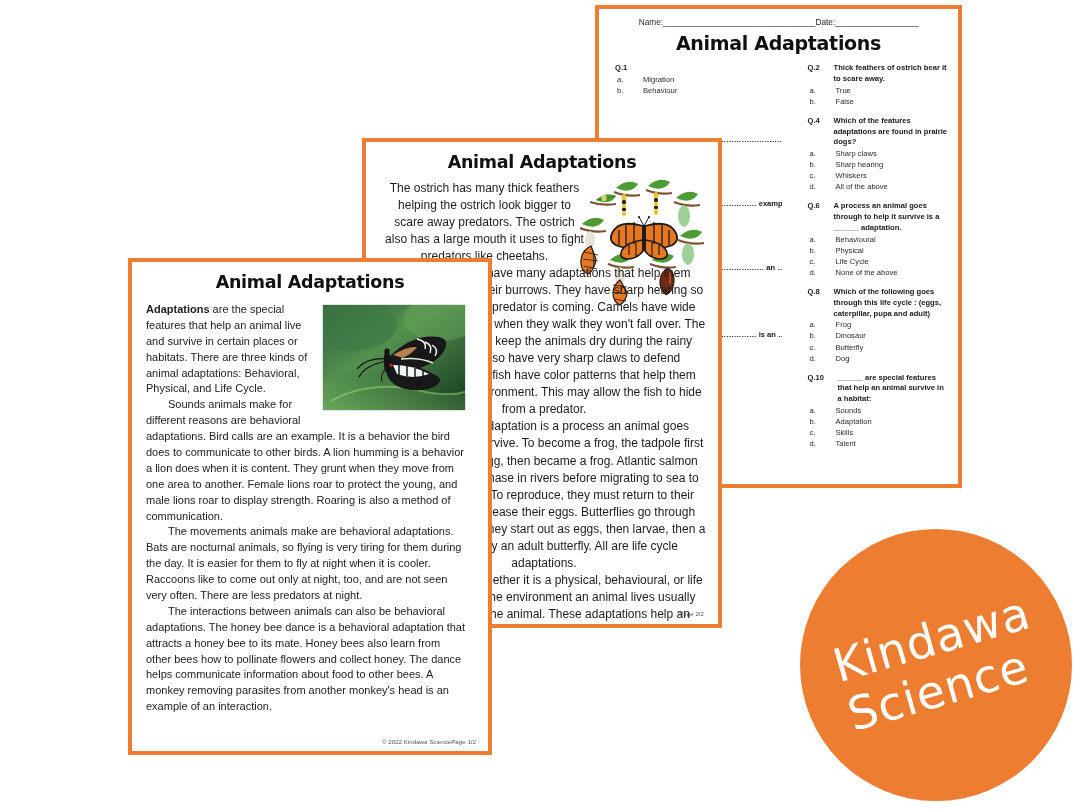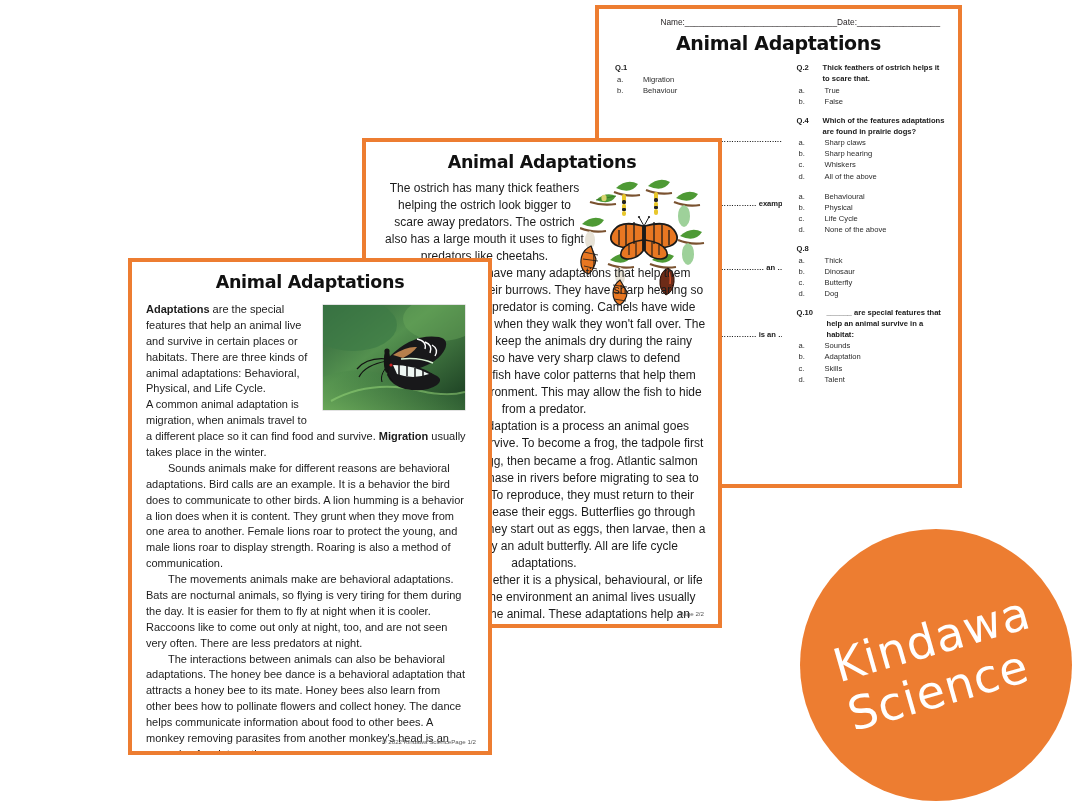--- a/index.html
+++ b/index.html
@@ -26,33 +26,33 @@
     left:0;top:0;right:0;bottom:0;
     pointer-events:none;
   }
   .sheet .inner{position:absolute;left:0;top:0;right:0;bottom:0;overflow:hidden;}
 
   
   #page-quiz{left:595px;top:5px;width:367px;height:483px;z-index:1;}
   .nameline{
     position:absolute;left:22px;top:12px;right:22px;
     font-size:8.3px;color:#231f20;
-    display:flex;justify-content:flex-end;
+    display:flex;justify-content:center;
   }
   .nameline span{white-space:nowrap;}
   .ws-title{
     position:absolute;left:0;right:0;top:27px;
     text-align:center;
     font-family:"DejaVu Sans", sans-serif;
     font-weight:bold;
     font-size:19px;
     letter-spacing:-0.3px;
     color:#111;
   }
-  .qcols{position:absolute;left:20px;top:58px;right:14px;display:flex;gap:15px;}
+  .qcols{position:absolute;left:20px;top:58px;right:14px;display:flex;gap:26px;}
   .qcol{width:50%;}
   .qblock{margin-bottom:9px;}
   .qhead{display:flex;gap:6px;font-size:7.6px;font-weight:bold;color:#1a1a1a;line-height:1.42;}
   .qhead .qnum{min-width:20px;flex:0 0 20px;}
   .qhead .qtext{flex:1;}
   .opt{display:flex;gap:6px;font-size:7.6px;color:#2b2b2b;line-height:1.46;}
   .opt .ol{min-width:20px;flex:0 0 20px;padding-left:2px;}
   .ws-foot{
     position:absolute;left:20px;bottom:12px;
     font-size:6.2px;color:#555;
@@ -187,21 +187,21 @@
                 <span class="qtext" style="overflow:hidden;white-space:nowrap;">……………… is an ……………… ptation?</span>
               </div>
           </div>
         </div>
 
         <div class="qcol">
 
           <div class="qblock">
             <div class="qhead">
               <span class="qnum">Q.2</span>
-              <span class="qtext">Thick feathers of ostrich helps it to scare that.</span>
+              <span class="qtext">Thick feathers of ostrich bear it to scare away.</span>
             </div>
             <div class="opt">
               <span class="ol">a.</span>
               <span>True</span>
             </div>
             <div class="opt">
               <span class="ol">b.</span>
               <span>False</span>
             </div>
           </div>
@@ -223,20 +223,24 @@
                 <span class="ol">c.</span>
                 <span>Whiskers</span>
               </div>
             <div class="opt">
                 <span class="ol">d.</span>
                 <span>All of the above</span>
               </div>
           </div>
 
           <div class="qblock">
+            <div class="qhead">
+              <span class="qnum">Q.6</span>
+              <span class="qtext">A process an animal goes through to help it survive is a ______ adaptation.</span>
+            </div>
             <div class="opt">
                 <span class="ol">a.</span>
                 <span>Behavioural</span>
               </div>
             <div class="opt">
                 <span class="ol">b.</span>
                 <span>Physical</span>
               </div>
             <div class="opt">
                 <span class="ol">c.</span>
@@ -244,24 +248,25 @@
               </div>
             <div class="opt">
                 <span class="ol">d.</span>
                 <span>None of the above</span>
               </div>
           </div>
 
           <div class="qblock">
             <div class="qhead">
               <span class="qnum">Q.8</span>
+              <span class="qtext">Which of the following goes through this life cycle : (eggs, caterpillar, pupa and adult)</span>
             </div>
             <div class="opt">
                 <span class="ol">a.</span>
-                <span>Thick</span>
+                <span>Frog</span>
               </div>
             <div class="opt">
                 <span class="ol">b.</span>
                 <span>Dinosaur</span>
               </div>
             <div class="opt">
                 <span class="ol">c.</span>
                 <span>Butterfly</span>
               </div>
             <div class="opt">
@@ -452,21 +457,20 @@
               <ellipse cx="-8" cy="0" rx="3.2" ry="12" fill="#141414"></ellipse>
               <circle cx="-8" cy="-10" r="2.6" fill="#141414"></circle>
               <circle cx="-4" cy="4" r="1.6" fill="#c22"></circle>
 
               <path d="M-10 8 q-5 7 -3 13 M-8 9 q2 8 6 12" stroke="#111" stroke-width="1" fill="none"></path>
             </g>
           </svg>
         </div>
 
         <p><b>Adaptations</b><span> are the special features that help an animal live and survive in certain places or habitats. There are three kinds of animal adaptations: Behavioral, Physical, and Life Cycle.</span></p>
-        <p><span>A common animal adaptation is migration, when animals travel to a different place so it can find food and survive. </span><b>Migration</b><span> usually takes place in the winter.</span></p>
         <p class="ind">Sounds animals make for different reasons are behavioral adaptations. Bird calls are an example. It is a behavior the bird does to communicate to other birds. A lion humming is a behavior a lion does when it is content. They grunt when they move from one area to another. Female lions roar to protect the young, and male lions roar to display strength. Roaring is also a method of communication.</p>
         <p class="ind">The movements animals make are behavioral adaptations. Bats are nocturnal animals, so flying is very tiring for them during the day. It is easier for them to fly at night when it is cooler. Raccoons like to come out only at night, too, and are not seen very often. There are less predators at night.</p>
         <p class="ind">The interactions between animals can also be behavioral adaptations. The honey bee dance is a behavioral adaptation that attracts a honey bee to its mate. Honey bees also learn from other bees how to pollinate flowers and collect honey. The dance helps communicate information about food to other bees. A monkey removing parasites from another monkey's head is an example of an interaction.</p>
       </div>
 
       <div class="p1-foot">
         <span style="flex:1"></span>
         <span style="margin-right:auto;margin-left:auto;">© 2022 Kindawa Science</span>
         <span>Page 1/2</span>
       </div>

